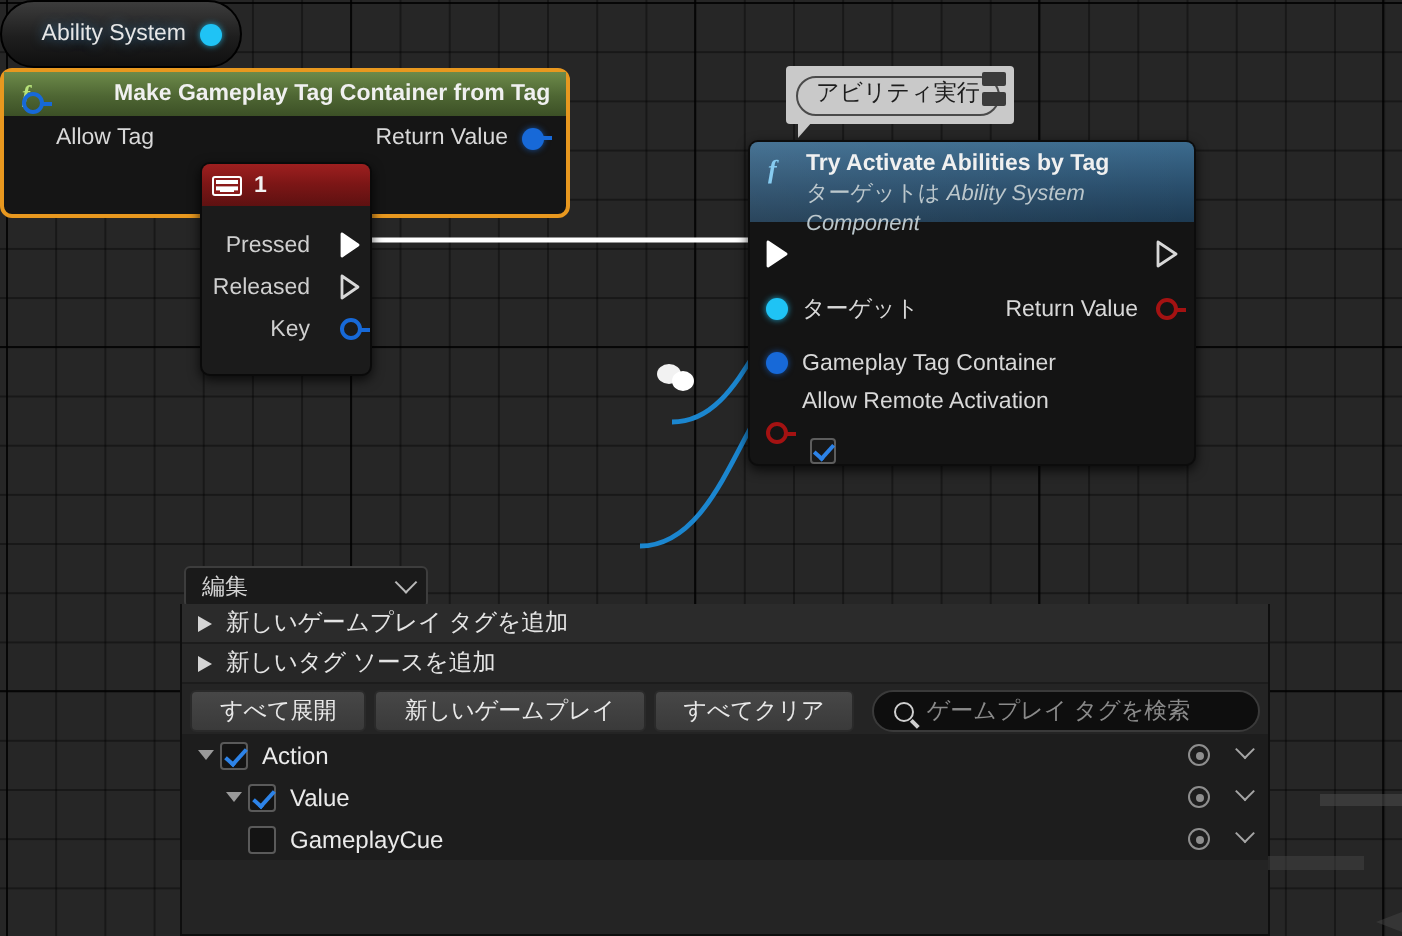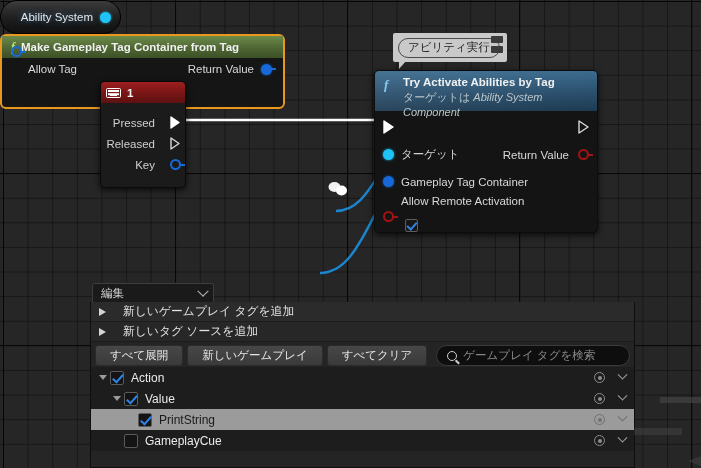--- a/index.html
+++ b/index.html
@@ -230,21 +230,21 @@
   #node-make .hdr {
     height: 22px;
     background: linear-gradient(to bottom, #6d8a4a 0%, #4e6633 55%, #3c5026 100%);
     display: flex; align-items: center; gap: 6px;
     padding-left: 9px;
   }
   #node-make .fn-icon-g {
     color: #b8e37a; font-size: 12px; font-style: italic;
     font-family: "Liberation Serif", serif; font-weight: bold;
   }
-  #node-make .hdr .t { color: #f0f0f0; font-size: 11.5px; font-weight: bold; }
+  #node-make .hdr .t { color: #f0f0f0; font-size: 11.5px; font-weight: bold; margin-left: 36px; }
   #node-make .mrow {
     position: relative;
     display: flex; align-items: center; justify-content: space-between;
     padding: 5px 11px 0 26px;
   }
   #node-make .mlbl { color: #d8d8d8; font-size: 11.5px; }
 
   .dropdown {
     position: absolute;
     left: 92px; top: 283px;
@@ -269,21 +269,21 @@
     left: 90px; top: 302px;
     width: 545px; height: 166px;
     background: #242424;
     border: 1px solid #0e0e0e;
     border-top: none;
     overflow: hidden;
   }
   .add-row {
     height: 20px;
     display: flex; align-items: center;
-    padding-left: 8px; gap: 17px;
+    padding-left: 8px; gap: 7px;
     background: #2b2b2b;
     border-bottom: 1px solid #1c1c1c;
   }
   .add-row:nth-child(2) { background: #272727; }
   .tri-right {
     width: 0; height: 0;
     border-left: 7px solid #d5d5d5;
     border-top: 4.5px solid transparent;
     border-bottom: 4.5px solid transparent;
   }
@@ -586,29 +586,20 @@
       <div class="tree-row" style="padding-left:22px;">
         <span class="twisty"></span>
         <span class="cb checked"></span>
         <span class="name">Value</span>
         <span class="row-actions">
           <span class="dot-icon"></span>
           <span class="chev-sm"></span>
         </span>
       </div>
 
-      <div class="tree-row sel" style="padding-left:36px;">
-        <span class="twisty hidden"></span>
-        <span class="cb checked"></span>
-        <span class="name">PrintString</span>
-        <span class="row-actions">
-          <span class="dot-icon"></span>
-          <span class="chev-sm"></span>
-        </span>
-      </div>
 
       <div class="tree-row" style="padding-left:22px;">
         <span class="twisty hidden"></span>
         <span class="cb"></span>
         <span class="name">GameplayCue</span>
         <span class="row-actions">
           <span class="dot-icon"></span>
           <span class="chev-sm"></span>
         </span>
       </div>

